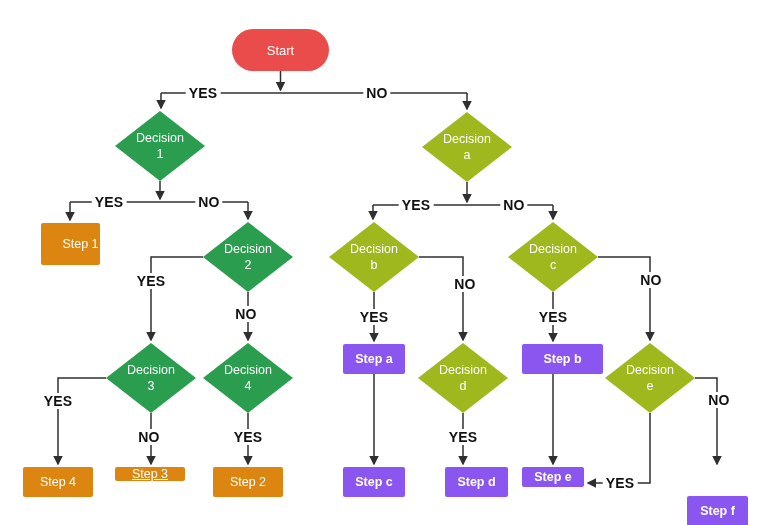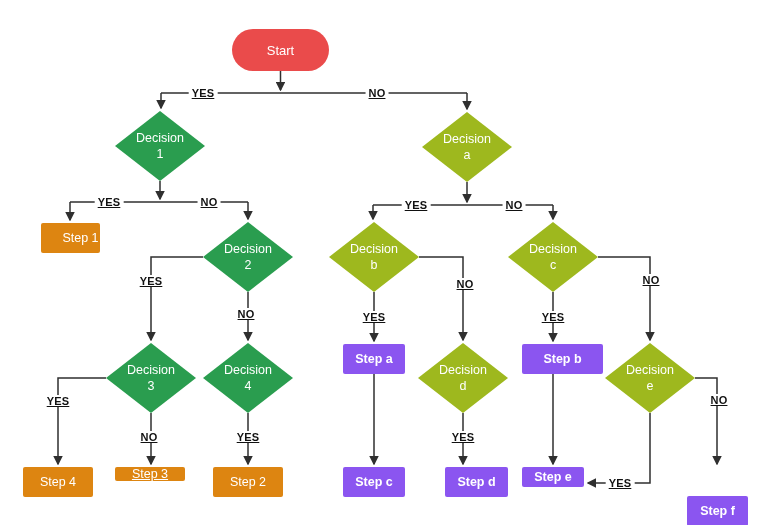--- a/index.html
+++ b/index.html
@@ -52,28 +52,27 @@
     font-size:12.5px;
     line-height:1.3;
     text-align:center;
   }
   .diamond.green{ background:var(--decision-left,#2a9d4f); }
   .diamond.lime{ background:var(--decision-right,#9eb81e); }
   .dlabel span{ display:block; }
   .edge-label{
     position:absolute;
     transform:translate(-50%,-50%);
-    font-size:11px;
+    font-size:14px;
     font-weight:700;
     color:var(--edge-label,#111);
     background:var(--background,#fff);
     padding:0 3px;
     white-space:nowrap;
     letter-spacing:.2px;
-    text-decoration:underline;
   }
 </style>
 </head>
 <body>
 
 <div id="canvas">
 
   <svg id="edge-layer" viewBox="0 0 768 525" xmlns="http://www.w3.org/2000/svg">
     <defs>
       <marker id="arrow" viewBox="0 0 10 10" refX="8.5" refY="5" markerWidth="6.5" markerHeight="6.5" orient="auto-start-reverse">
@@ -161,21 +160,21 @@
         <span>d</span>
     </div>
   </div>
   <div class="node diamond lime" style="left:605px;top:343px;width:90px;height:70px;">
     <div class="dlabel">
       <span>Decision</span>
         <span>e</span>
     </div>
   </div>
 
-  <div class="node step orange" style="left:41px;top:223px;width:59px;height:30px;padding-left:20px;">
+  <div class="node step orange" style="left:41px;top:223px;width:59px;height:42px;padding-left:20px;">
     <span>Step 1</span>
   </div>
   <div class="node step orange" style="left:23px;top:467px;width:70px;height:30px;">
     <span>Step 4</span>
   </div>
   <div class="node step orange" style="left:115px;top:467px;width:70px;height:14px;text-decoration:underline;">
     <span>Step 3</span>
   </div>
   <div class="node step orange" style="left:213px;top:467px;width:70px;height:30px;">
     <span>Step 2</span>

